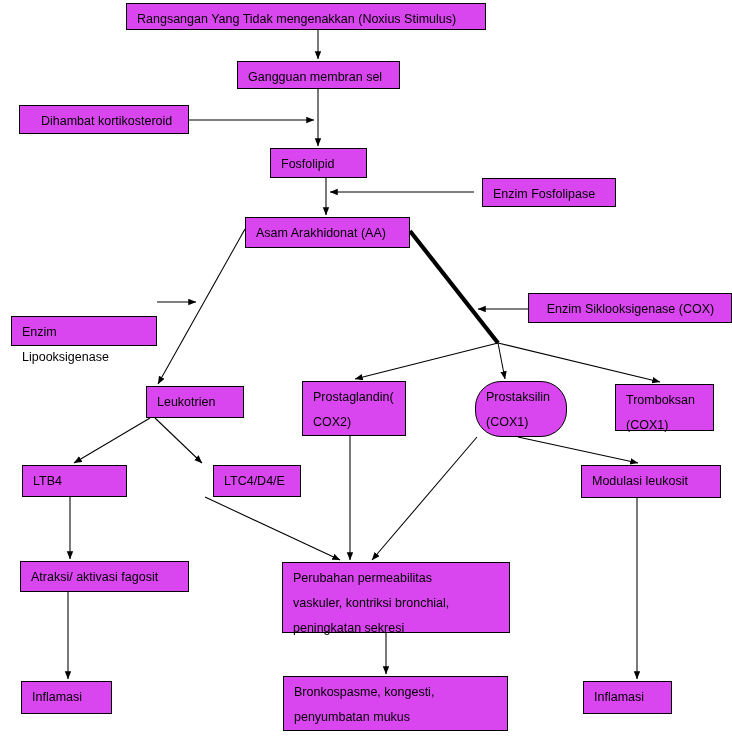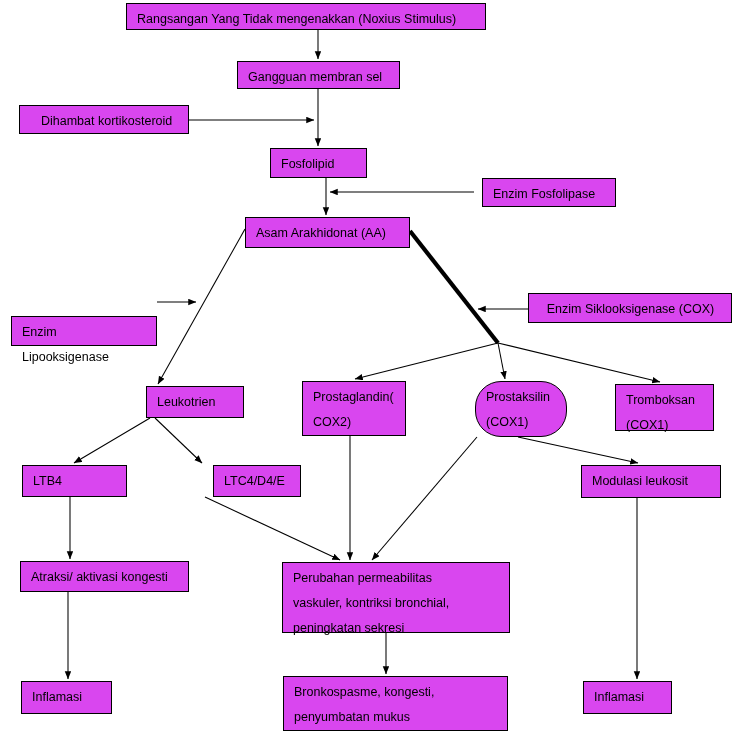--- a/index.html
+++ b/index.html
@@ -89,21 +89,21 @@
       <div class="node" style="left: 107px; top: 386px; width: 98px; height: 32px; margin-left: 39px;">Leukotrien</div>
       <div class="node" style="left: 302px; top: 381px; width: 104px; height: 55px;">Prostaglandin(
 COX2)</div>
       <div class="node" style="left: 475px; top: 381px; width: 92px; height: 56px; border-radius: 26px;">Prostaksilin
 (COX1)</div>
       <div class="node" style="left: 615px; top: 384px; width: 99px; height: 47px;">Tromboksan
 (COX1)</div>
       <div class="node" style="left: 22px; top: 465px; width: 105px; height: 32px;">LTB4</div>
       <div class="node" style="left: 173px; top: 465px; width: 88px; height: 32px; margin-left: 40px;">LTC4/D4/E</div>
       <div class="node" style="left: 581px; top: 465px; width: 140px; height: 33px;">Modulasi leukosit</div>
-      <div class="node" style="left: 20px; top: 561px; width: 169px; height: 31px;">Atraksi/ aktivasi kongesti</div>
+      <div class="node" style="left: 20px; top: 561px; width: 169px; height: 31px;">Atraksi/ aktivasi fagosit</div>
       <div class="node" style="left: 282px; top: 562px; width: 228px; height: 71px;">Perubahan permeabilitas
 vaskuler, kontriksi bronchial,
 peningkatan sekresi</div>
       <div class="node" style="left: 21px; top: 681px; width: 91px; height: 33px;">Inflamasi</div>
       <div class="node" style="left: 283px; top: 676px; width: 225px; height: 55px;">Bronkospasme, kongesti,
 penyumbatan mukus</div>
       <div class="node" style="left: 583px; top: 681px; width: 89px; height: 33px;">Inflamasi</div>
     </div>
 
 </div>

